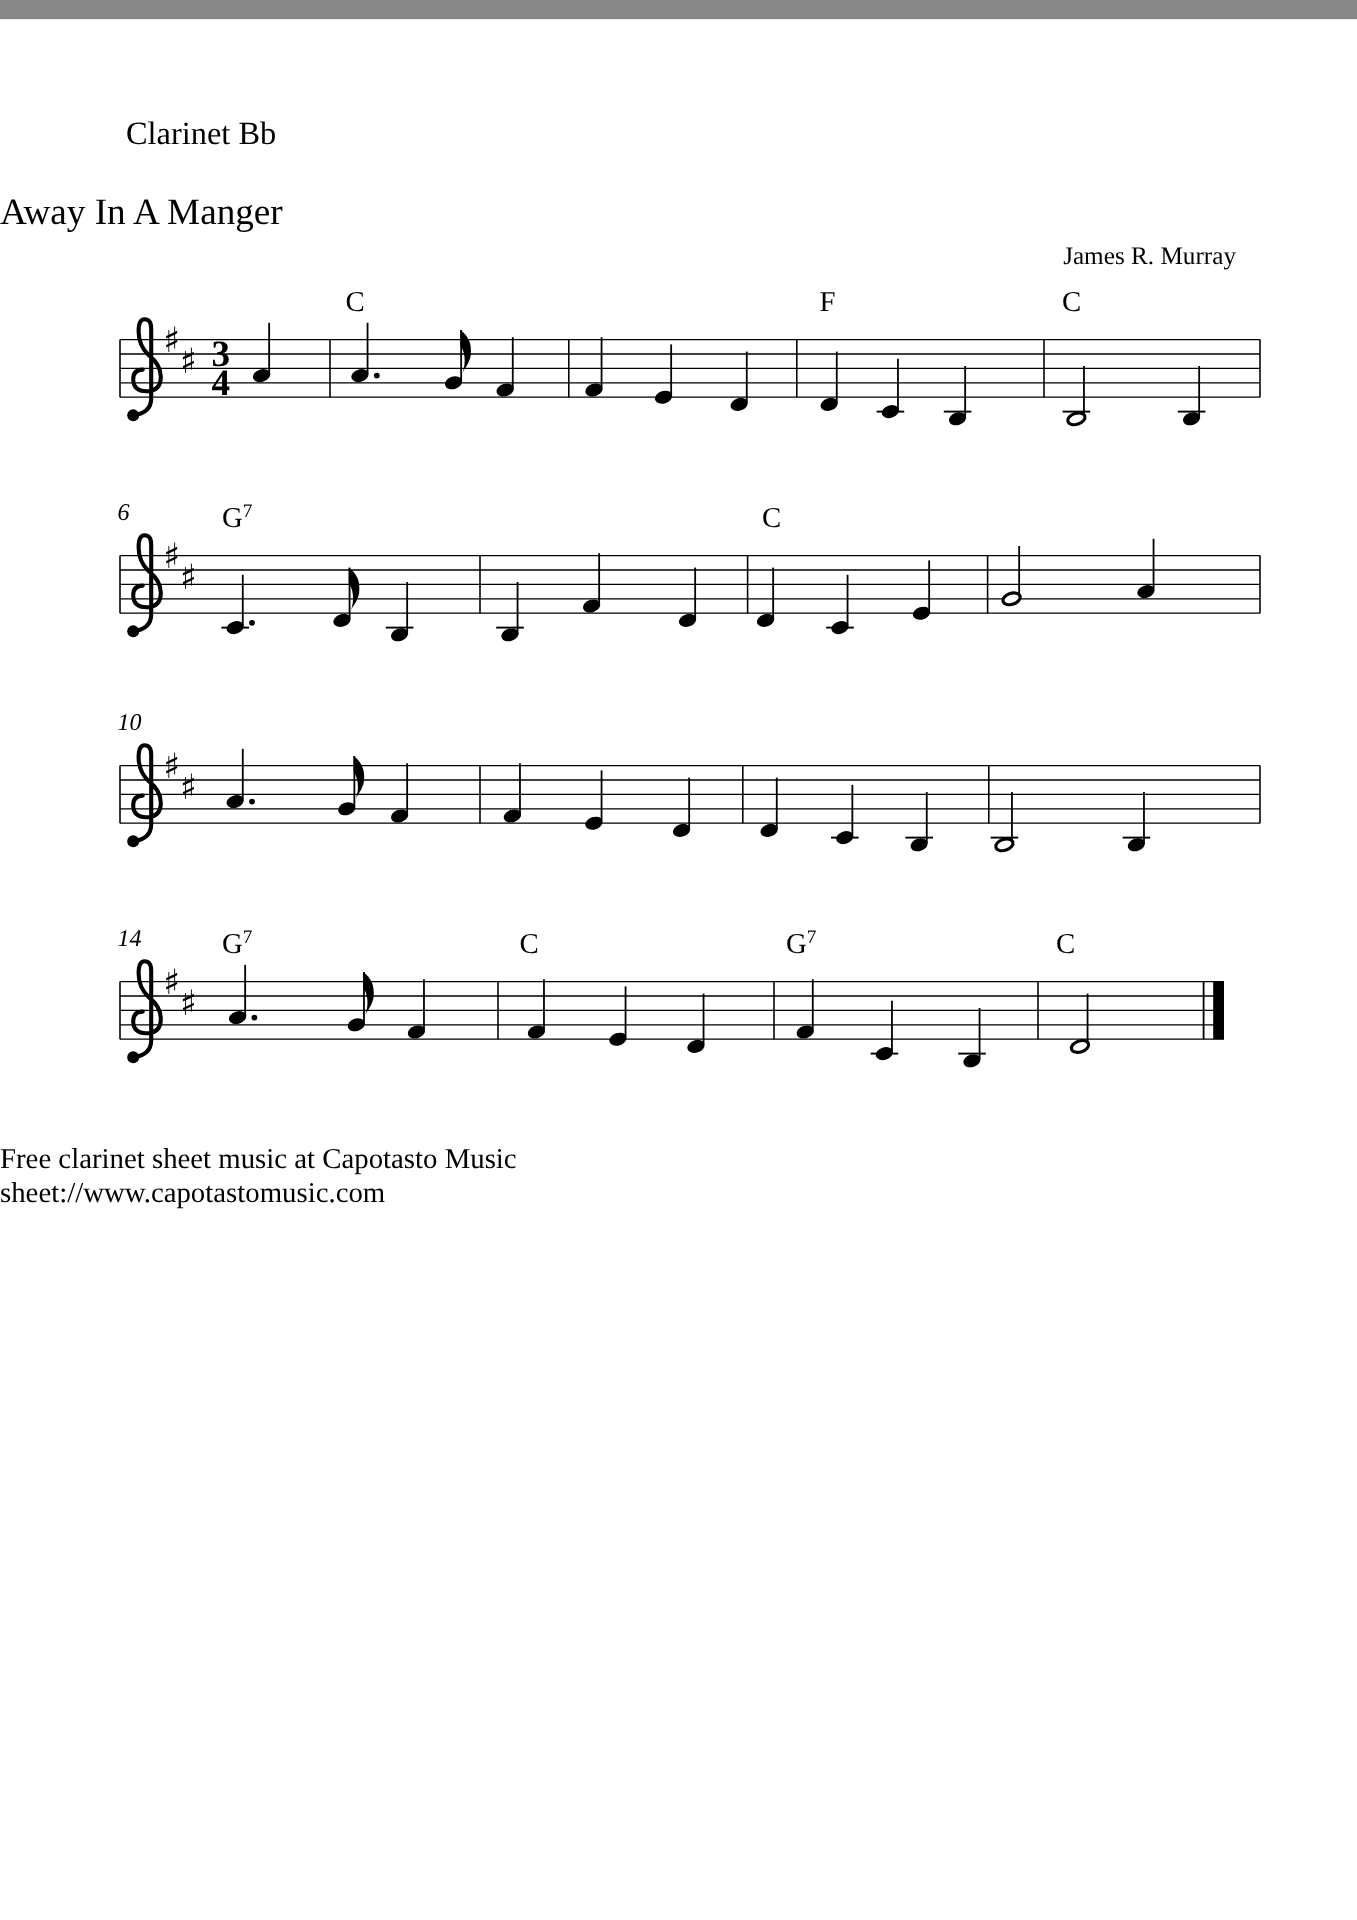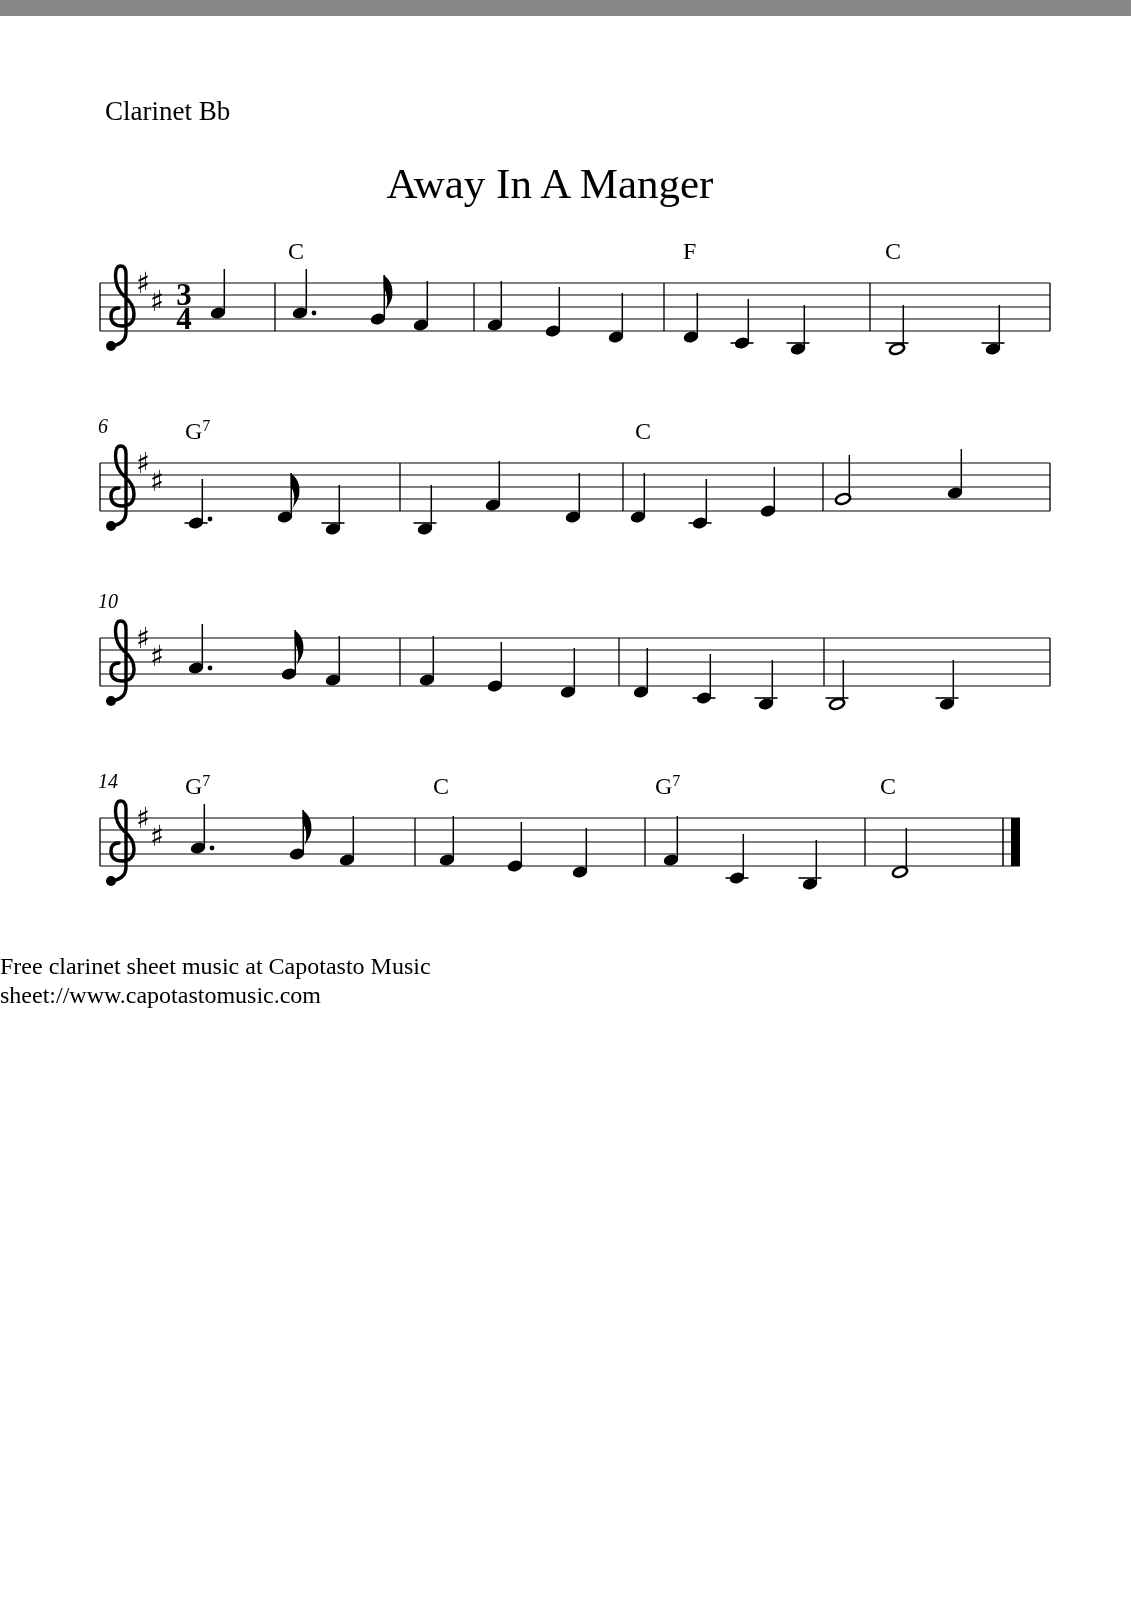--- a/index.html
+++ b/index.html
@@ -1,35 +1,36 @@
 <!DOCTYPE html>
 <html><head>
 <meta charset="utf-8">
 <style>
   html,body{margin:0;padding:0;background:#888;}
   .page{position:relative;width:1131px;height:1600px;background:#ffffff;margin:16px auto;overflow:hidden;
         font-family:"Liberation Serif","DejaVu Serif",serif;color:#000;}
   .part-name{position:absolute;left:105px;top:80px;font-size:27px;}
-  .title{position:absolute;left:0;top:143px;width:1100px;text-align:center;font-size:43px;}
+  .title{position:absolute;left:0;top:143px;width:1100px;font-size:31px;}
   .composer{position:absolute;left:0;top:185px;width:1030px;text-align:right;font-size:21px;}
   .footer{position:absolute;left:0;top:936px;width:1100px;text-align:left;font-size:24px;line-height:29px;}
   svg{position:absolute;overflow:visible;}
   svg text{font-family:"Liberation Serif","DejaVu Serif",serif;}
   .chord{font-size:24px;}
   .chord tspan{font-size:16px;}
   .mnum{font-size:20px;font-style:italic;}
   .timesig{font-size:31px;font-weight:bold;text-anchor:middle;}
   .sharp{font-family:"DejaVu Sans",sans-serif;font-size:29px;text-anchor:middle;}
 </style>
 </head>
 <body>
 
 <div class="page">
   <div class="part-name">Clarinet Bb</div>
   <div class="title">Away In A Manger</div>
+  <div class="composer">James R. Murray</div>
   <div id="staves">
       <svg viewBox="95 207 965 140" style="left: 95px; top: 207px; width: 965px; height: 140px;">
         <g stroke="#000000" stroke-width="1.1">
           <line x1="100" y1="267" x2="1050" y2="267"></line>
           <line x1="100" y1="279" x2="1050" y2="279"></line>
           <line x1="100" y1="291" x2="1050" y2="291"></line>
           <line x1="100" y1="303" x2="1050" y2="303"></line>
           <line x1="100" y1="315" x2="1050" y2="315"></line>
         </g>
         <line x1="100" y1="267" x2="100" y2="315" stroke="#000000" stroke-width="1.3"></line>

